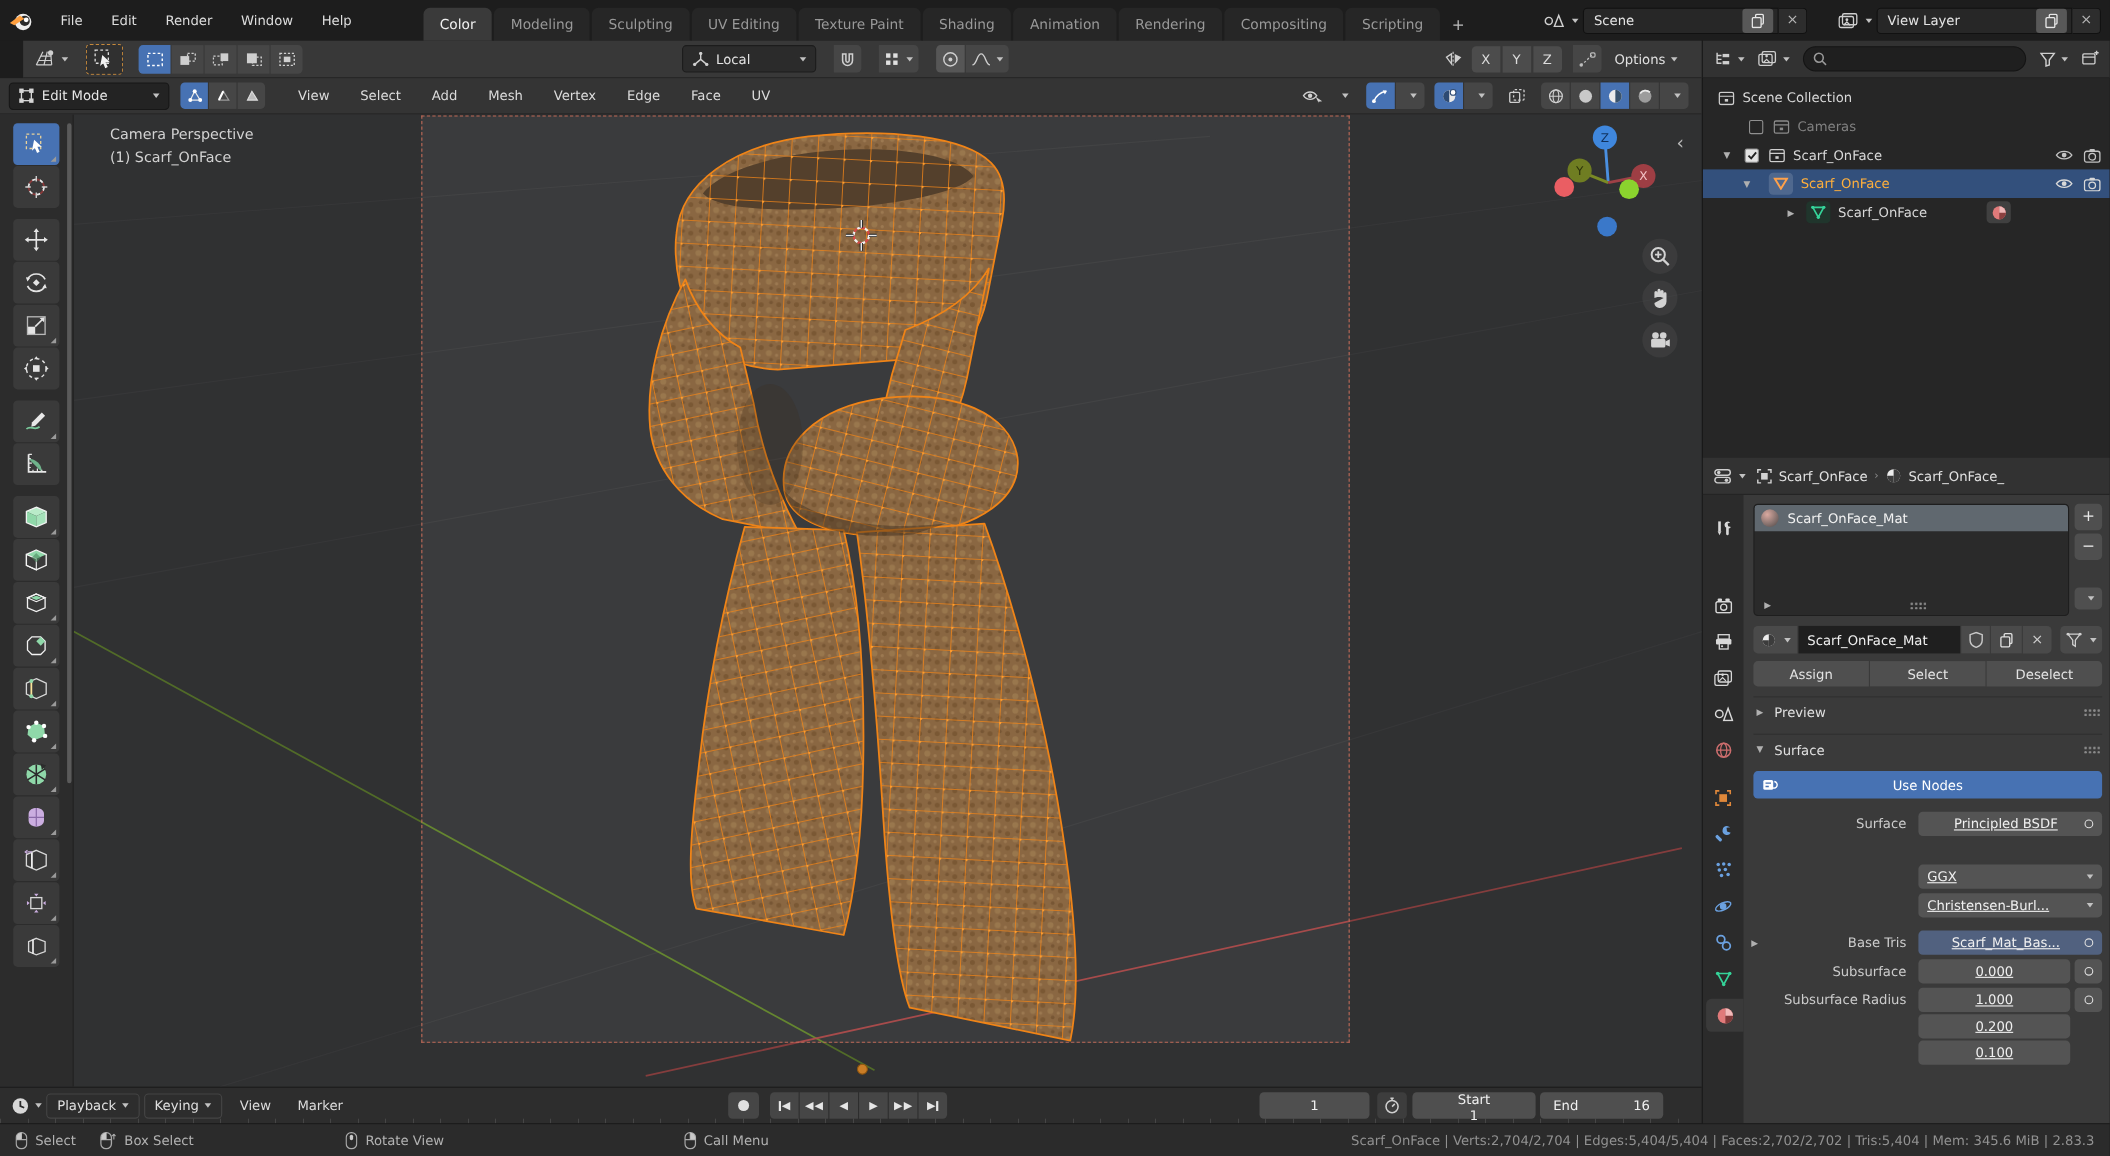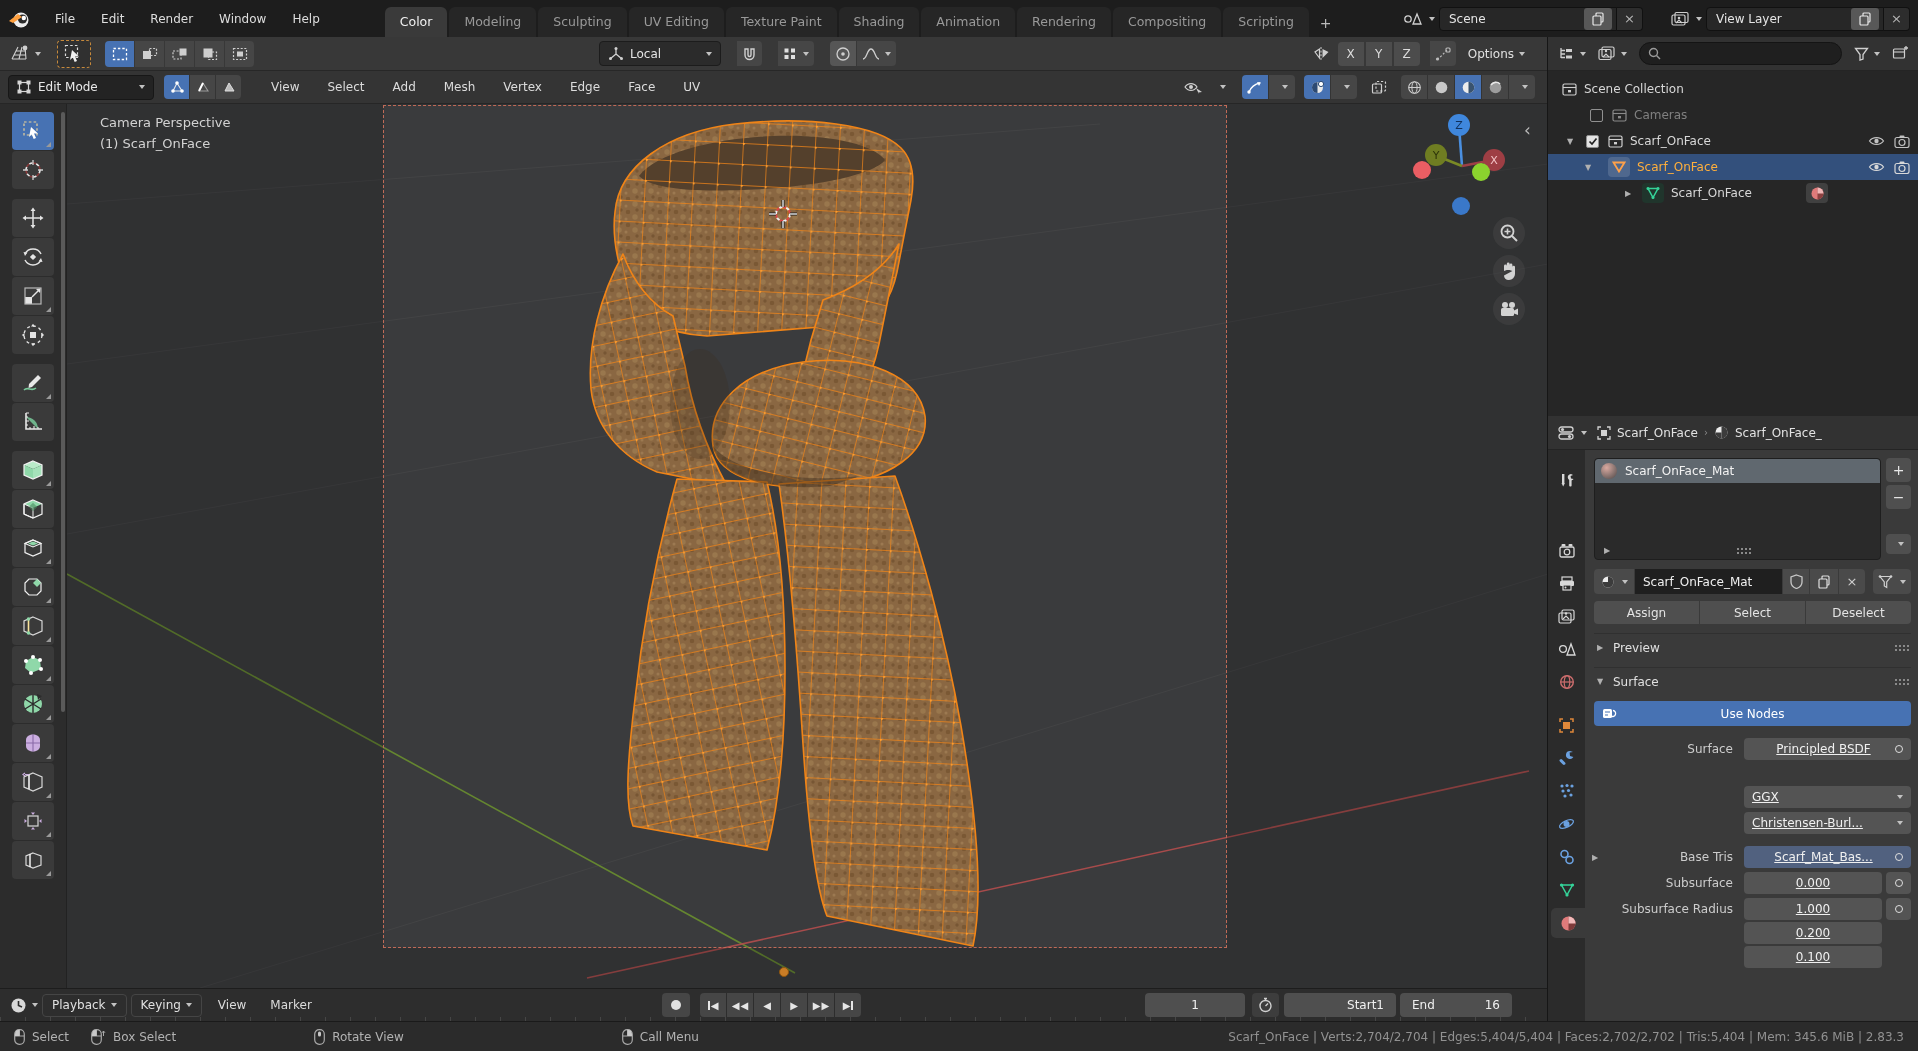--- a/index.html
+++ b/index.html
@@ -25,21 +25,21 @@
   .id-selector .field .val { flex:1; color:#e5e5e5; }
   .id-selector .copy-btn { background:#585858; border-radius:3px; height:22px; width:28px; display:flex; align-items:center; justify-content:center; }
   .id-selector .x-btn { background:#2d2d2d; border:1px solid #111; border-left:none; border-radius:0 4px 4px 0; height:24px; width:26px; display:flex; align-items:center; justify-content:center; color:#b5b5b5; font-size:13px; }
 
   
   #workspace { display:flex; height:984px; }
   #left-col { width:1548px; display:flex; flex-direction:column; border-right:1px solid #161616; }
   #right-col { width:370px; display:flex; flex-direction:column; }
 
   
-  #toolsettings { height:34px; background:#383838; border-bottom:1px solid #272727; display:flex; align-items:center; padding:0 6px; }
+  #toolsettings { height:34px; background:#383838; border-bottom:1px solid #272727; display:flex; align-items:center; padding:0 6px;margin-left:21px; }
   .ed-icon-dd { display:flex; align-items:center; padding:2px 4px; }
   #active-tool-btn { margin-left:12px; width:34px; height:28px; border:1px dashed #c78a3c; border-radius:4px; display:flex; align-items:center; justify-content:center; background:#303030; }
   .selmode-group { display:flex; margin-left:14px; gap:1px; }
   .selmode-btn { width:29px; height:26px; background:#464646; display:flex; align-items:center; justify-content:center; }
   .selmode-btn:first-child { border-radius:4px 0 0 4px; }
   .selmode-btn:last-child { border-radius:0 4px 4px 0; }
   .selmode-btn.active { background:#4772b3; }
   #orient-dd { margin-left:345px; display:flex; align-items:center; background:#2b2b2b; border:1px solid #1c1c1c; border-radius:4px; height:25px; padding:0 8px; width:122px; }
   #orient-dd .val { margin-left:6px; flex:1; color:#e3e3e3; }
   .snap-group { display:flex; margin-left:16px; align-items:center; gap:1px; }
@@ -92,21 +92,21 @@
   #timeline .menu-item { padding:4px 12px; color:#dcdcdc; }
   .pb-cluster { position:absolute; left:700px; top:4px; display:flex; gap:1px; }
   .pbtn { width:26px; height:24px; background:#464646; display:flex; align-items:center; justify-content:center; gap:1px; color:#e6e6e6; font-size:10px; }
   .pbtn:first-child{border-radius:4px 0 0 4px;} .pbtn:last-child{border-radius:0 4px 4px 0;}
   .pbtn .bar{ width:2px; height:9px; background:#e6e6e6; }
   #rec-btn { position:absolute; left:662px; top:4px; width:28px; height:24px; background:#464646; border-radius:4px; display:flex; align-items:center; justify-content:center; }
   #rec-btn .rec { width:10px; height:10px; border-radius:50%; background:#e0e0e0; }
   .tl-field { position:absolute; top:4px; height:24px; background:#4f4f4f; border-radius:4px; display:flex; align-items:center; justify-content:center; color:#f0f0f0; }
   #frame-field { left:1145px; width:100px; }
   #stopwatch-btn { position:absolute; left:1252px; top:4px; width:27px; height:24px; background:#3d3d3d; border-radius:4px; display:flex; align-items:center; justify-content:center; }
-  #start-field { left:1284px; width:112px; justify-content:flex-end; padding:0 12px; }
+  #start-field { left:1284px; width:112px; justify-content:flex-start; padding:0 12px;flex-direction:column; }
   #end-field { left:1400px; width:112px; justify-content:space-between; padding:0 12px; }
   #tl-ruler { position:absolute; left:0; right:0; bottom:0; height:4px; background:repeating-linear-gradient(90deg,#5a5a5a 0 1px,transparent 1px 25px); opacity:.55; }
 
   
   .panel-header { height:34px; background:#323232; border-bottom:1px solid #242424; display:flex; align-items:center; padding:0 6px; }
   #outliner-hdr { gap:4px; }
   #search-box { flex:1; height:23px; background:#1f1f1f; border:1px solid #141414; border-radius:12px; display:flex; align-items:center; padding:0 8px; margin:0 4px; }
   #outliner-body { height:345px; background:#262626; padding-top:5px; overflow:hidden; }
   .ol-row { height:26px; display:flex; align-items:center; position:relative; color:#d8d8d8; }
   .ol-row .lbl { margin-left:7px; }

